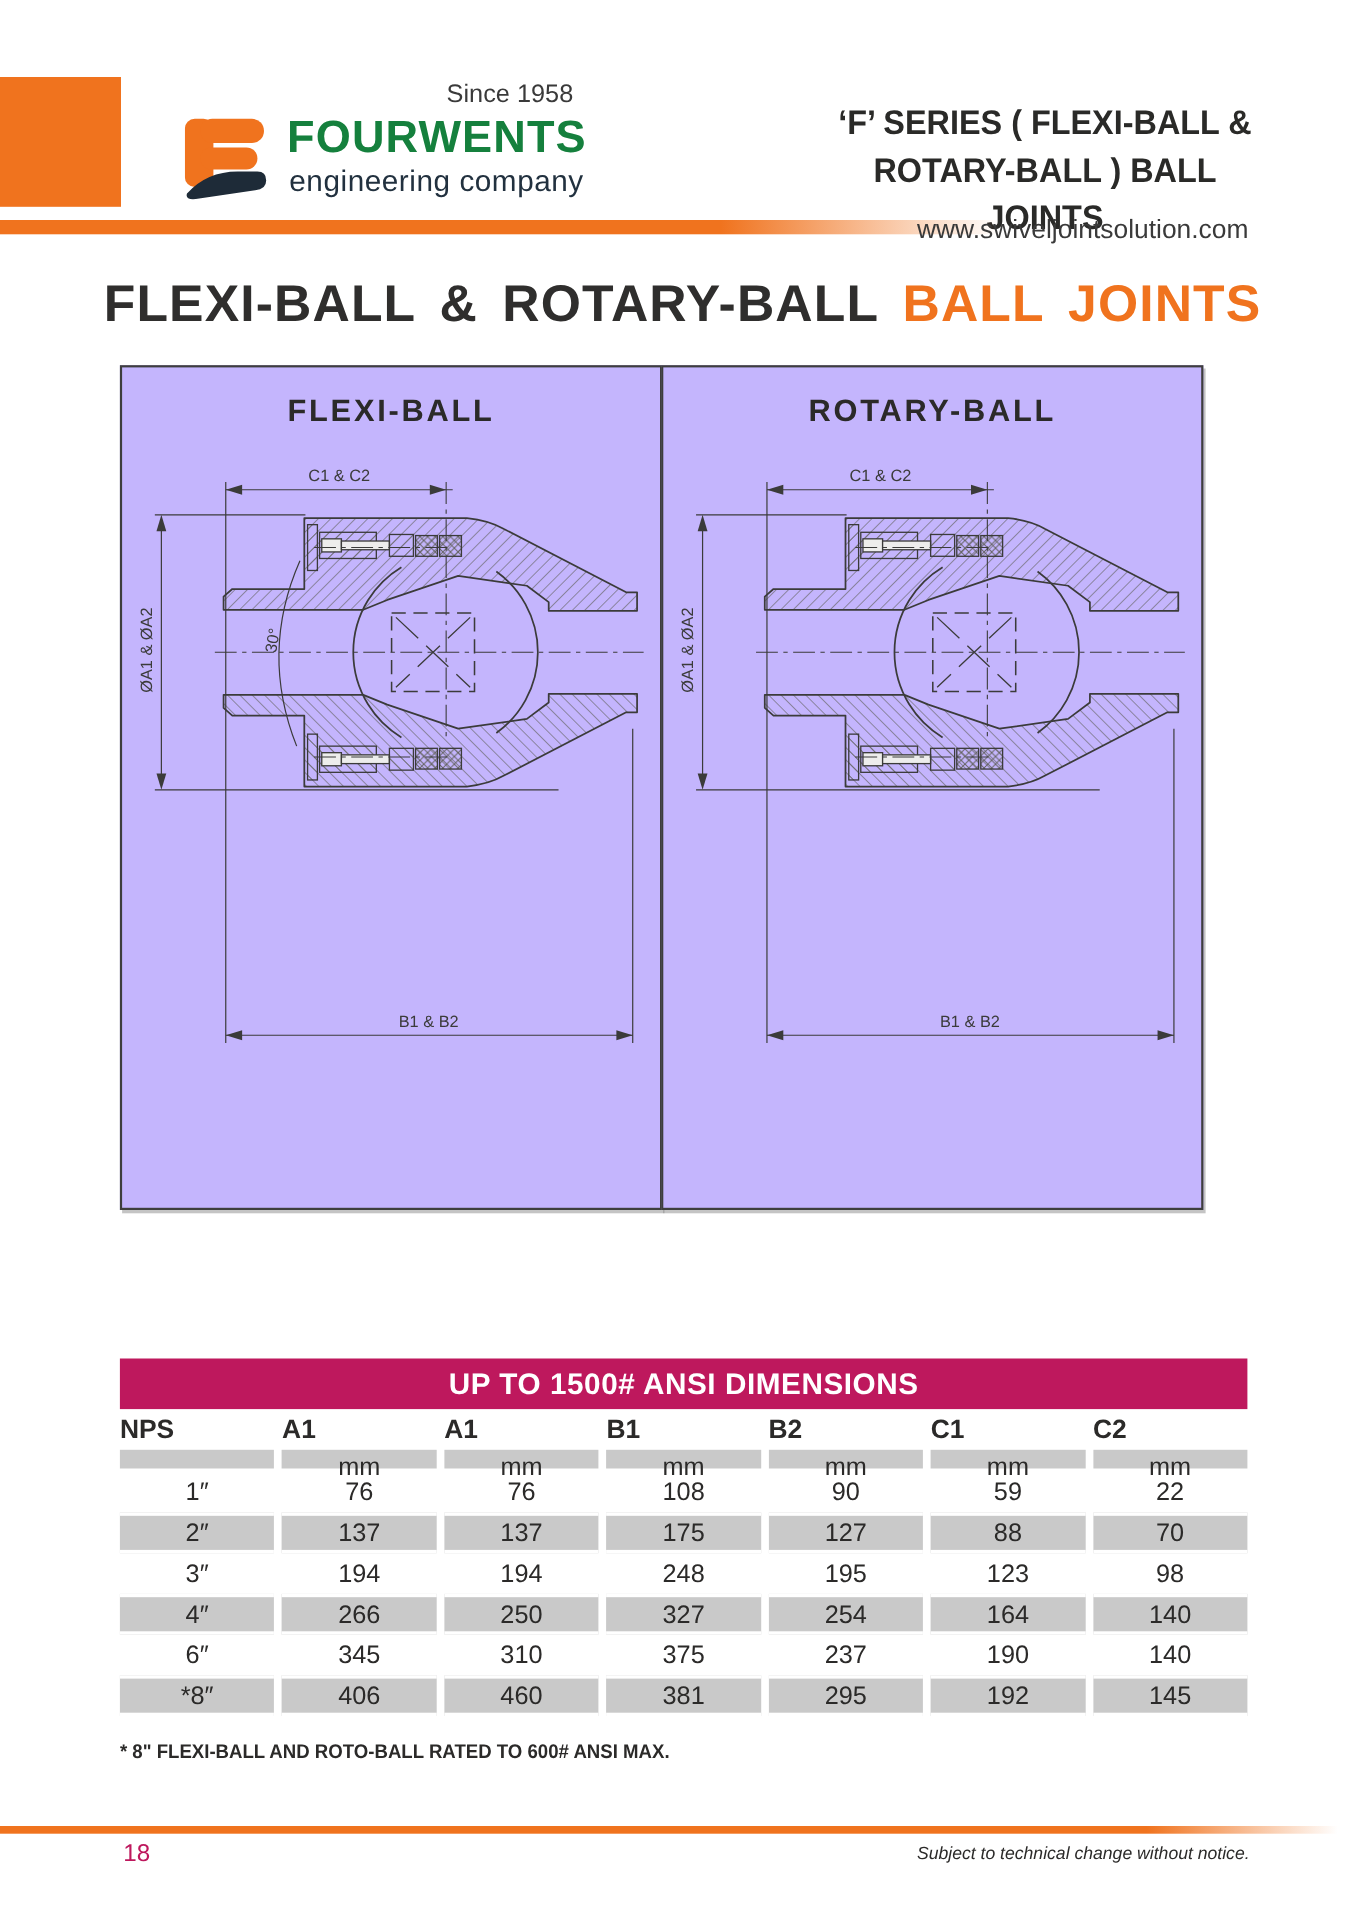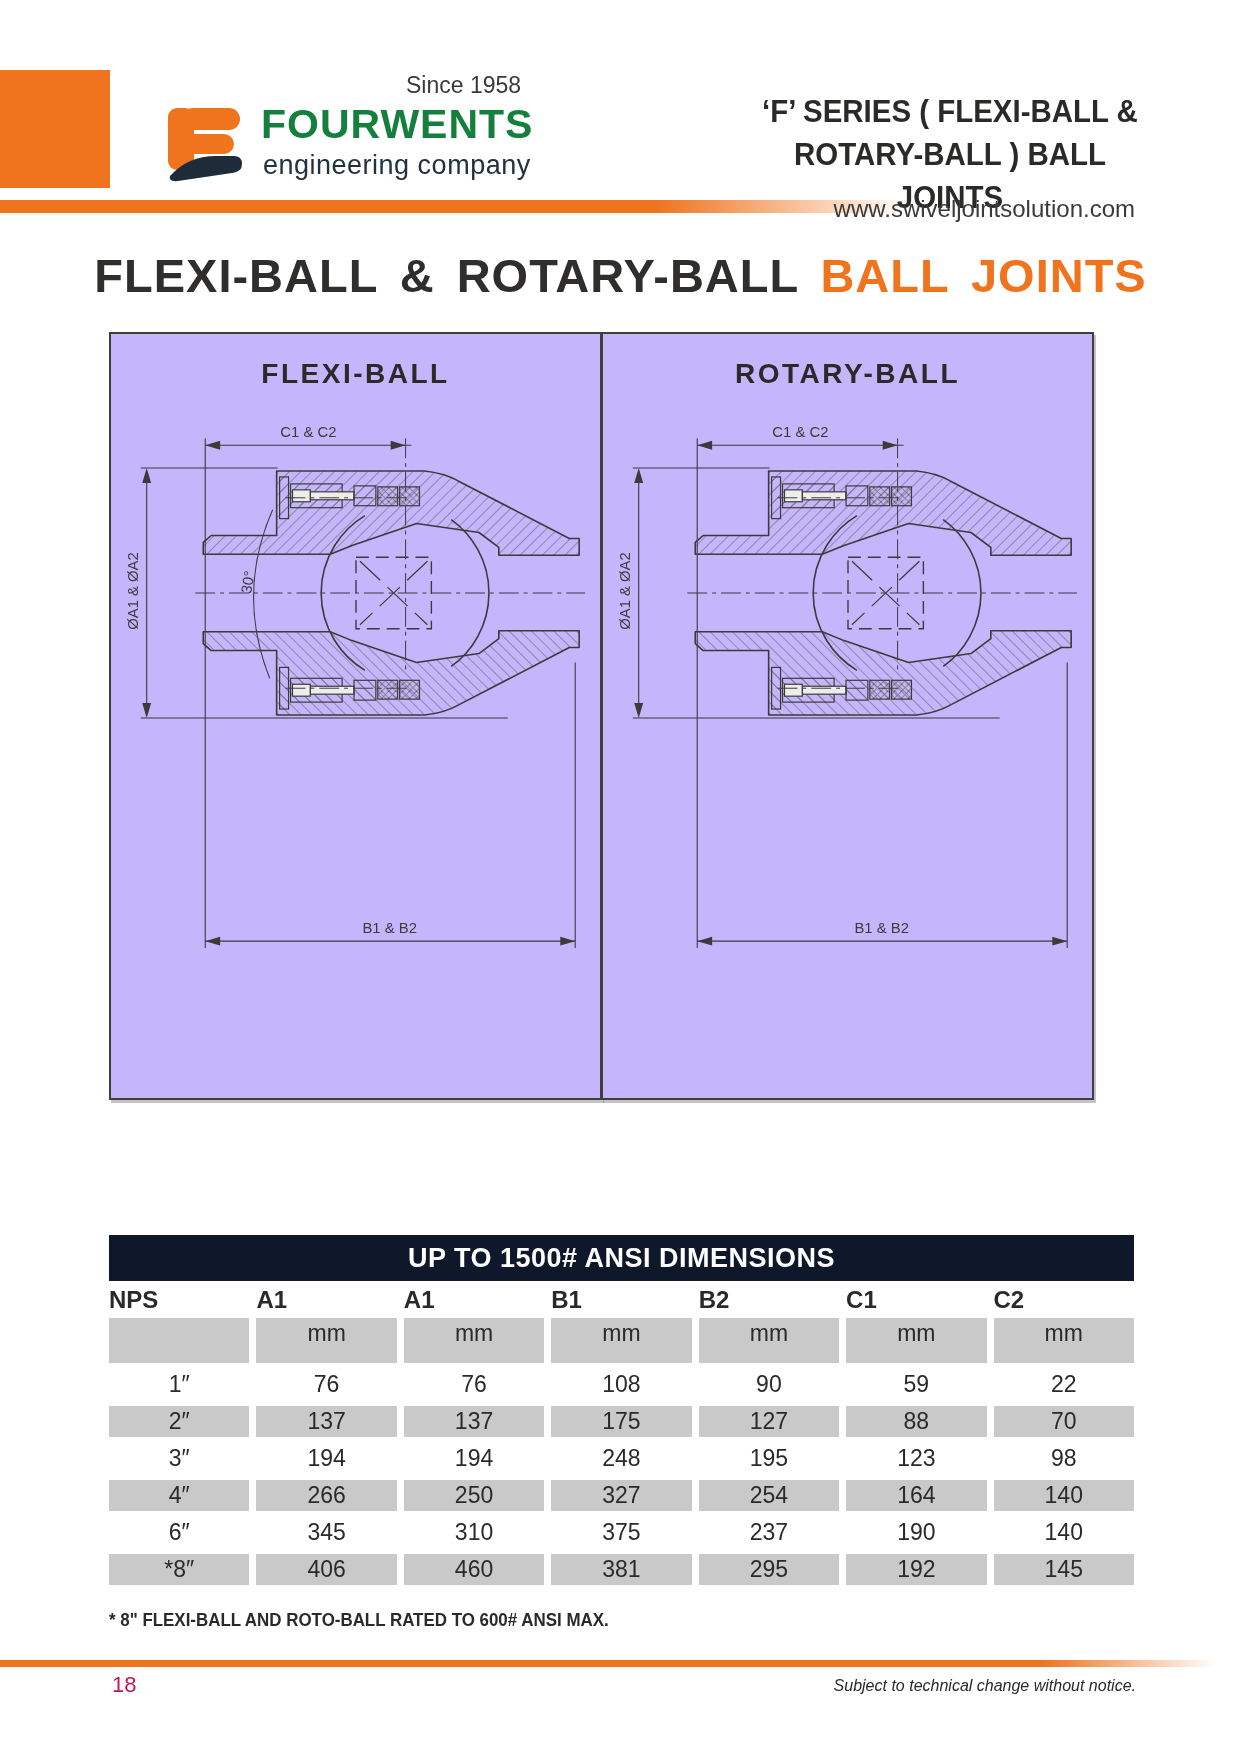--- a/index.html
+++ b/index.html
@@ -40,25 +40,25 @@
   .drawing .thin{stroke-width:1.1;}
   .drawing .cl{stroke:#3b3b3a;stroke-width:1;stroke-dasharray:20 5 4 5;fill:none;}
   .drawing .dsq{fill:none;stroke:#3b3b3a;stroke-width:1.4;stroke-dasharray:13 7;}
   .drawing .dsq2{stroke:#3b3b3a;stroke-width:1.2;stroke-dasharray:28 10;}
   .drawing .dl{stroke:#3b3b3a;stroke-width:1.1;}
   .drawing .ar{fill:#3b3b3a;}
   .drawing .lbl{font-family:"Liberation Sans",sans-serif;font-size:15px;fill:#3b3b3a;}
 
   
   .dim-table{position:absolute;left:109px;top:1235px;width:1025px;}
-  .tbl-title{height:46px;line-height:46px;background:#0f172a;color:#ffffff;text-align:center;
+  .tbl-title{height:46px;line-height:46px;background:#be185d;color:#ffffff;text-align:center;
         font-size:27px;font-weight:bold;letter-spacing:.5px;}
   .tbl-head{display:flex;gap:7px;height:37px;align-items:center;}
   .tbl-head .cell{flex:1;text-align:left;font-size:24px;font-weight:bold;color:#2b2a29;}
-  .tbl-units{display:flex;gap:7px;height:45px;}
+  .tbl-units{display:flex;gap:7px;height:17px;}
   .tbl-units .cell{flex:1;background:#C9C9C9;text-align:center;line-height:31px;font-size:23px;color:#2b2a29;}
   .trow{display:flex;gap:7px;height:37px;}
   .trow .cell{flex:1;text-align:center;line-height:37px;font-size:23px;color:#2b2a29;}
   .trow.shaded .cell{background:#C9C9C9;border-top:3px solid #ffffff;border-bottom:3px solid #ffffff;
         box-sizing:border-box;line-height:31px;}
   #tblRows{margin-top:3px;}
   .footnote{margin-top:22px;font-size:18px;font-weight:bold;color:#2b2a29;
         transform:scaleX(.94);transform-origin:left;}
 
   

